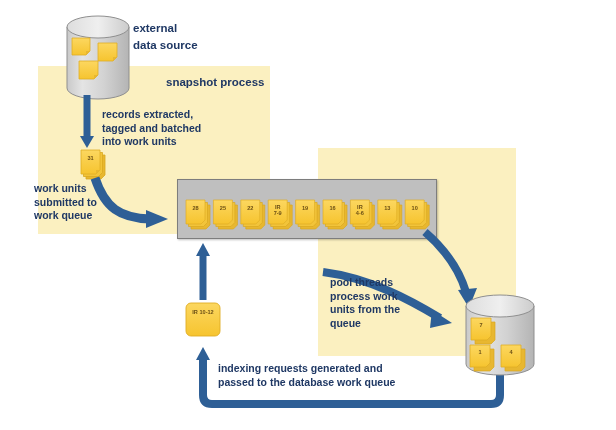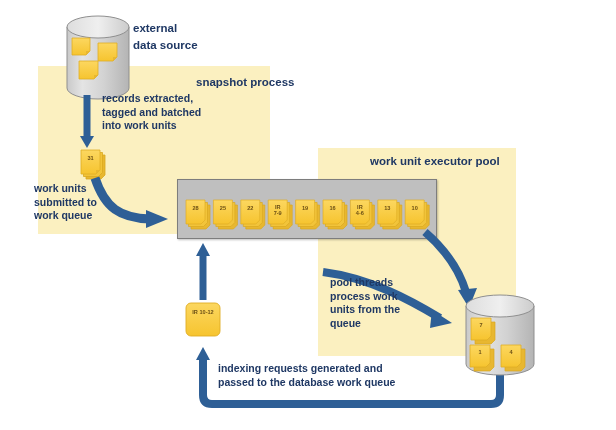--- a/index.html
+++ b/index.html
@@ -41,37 +41,37 @@
     left: 318px; top: 148px;
     width: 198px; height: 208px;
   }
   .panel-title {
     position: absolute;
     font-size: 11.5px;
     font-weight: bold;
     color: #1f3864;
     white-space: nowrap;
   }
-  #label-snapshot-process { left: 166px; top: 76px; margin-left: 30px; }
+  #label-snapshot-process { left: 166px; top: 76px; }
   #label-pool { left: 370px; top: 155px; }
 
   
   .text-block {
     position: absolute;
     font-size: 10.5px;
     line-height: 13.5px;
     color: #1f3864;
     font-weight: bold;
     white-space: pre-line;
   }
   #label-external-source {
     left: 133px; top: 20px;
     font-size: 11.5px; line-height: 17px;
   }
-  #label-records-extracted { left: 102px; top: 92px; }
+  #label-records-extracted { left: 102px; top: 108px; }
   #label-work-units-submitted { left: 34px; top: 182px; }
   #label-pool-threads { left: 330px; top: 276px; }
   #label-indexing-requests { left: 218px; top: 362px; }
   #label-results-schema {
     left: 536px; top: 311px;
     font-size: 11.5px; line-height: 17px;
   }
   #label-db-work-queue {
     left: 303px; top: 182px;
     font-size: 11.5px; font-weight: bold;
@@ -264,21 +264,20 @@
 
   <div class="text-block" id="label-records-extracted">records extracted,
 tagged and batched
 into work units</div>
 
   <div class="text-block" id="label-work-units-submitted">work units
 submitted to
 work queue</div>
 
 
-  <div class="panel-title" id="label-pool">work unit executor pool</div>
 
   <div class="text-block" id="label-indexing-requests">indexing requests generated and
 passed to the database work queue</div>
 
   <div class="text-block" id="label-pool-threads">pool threads
 process work
 units from the
 queue</div>
 
 

